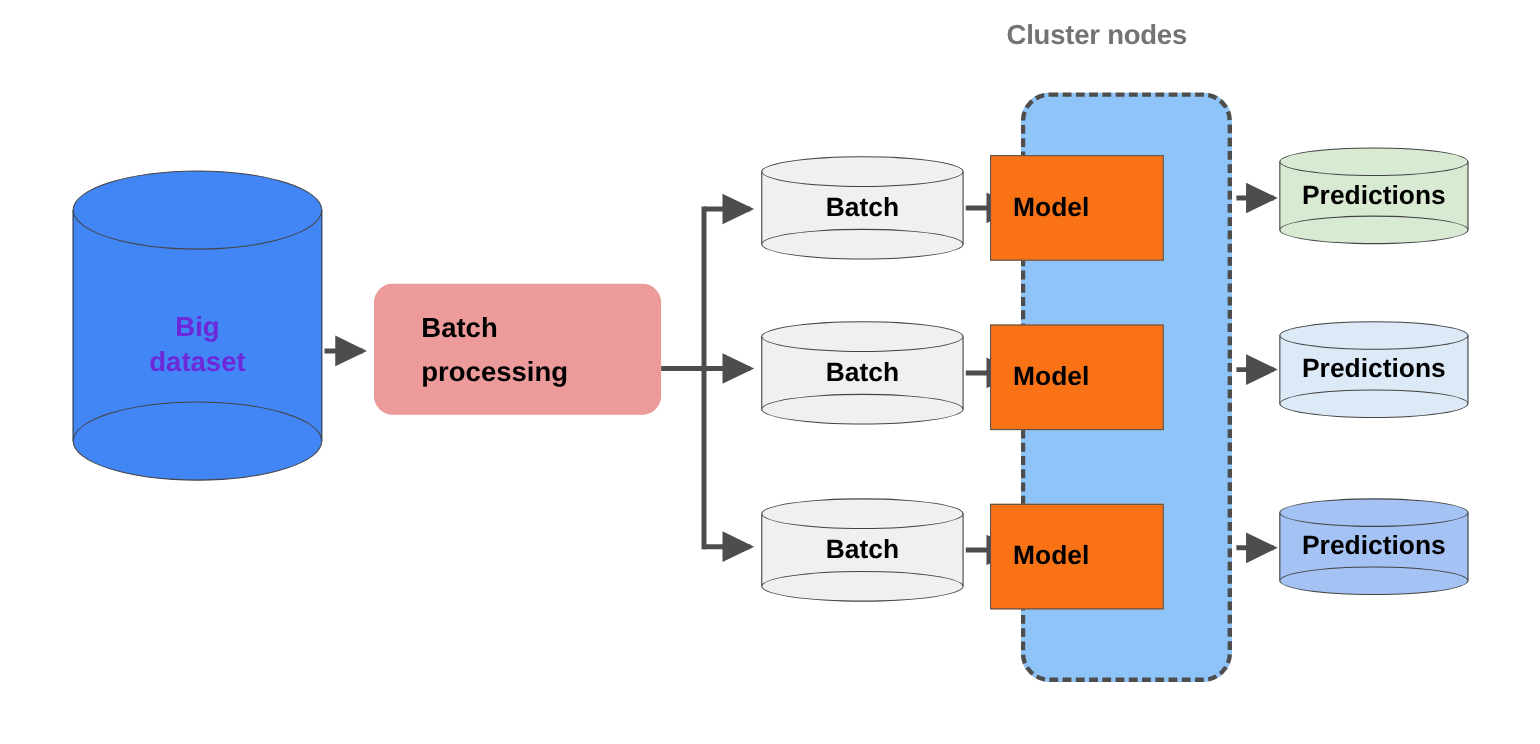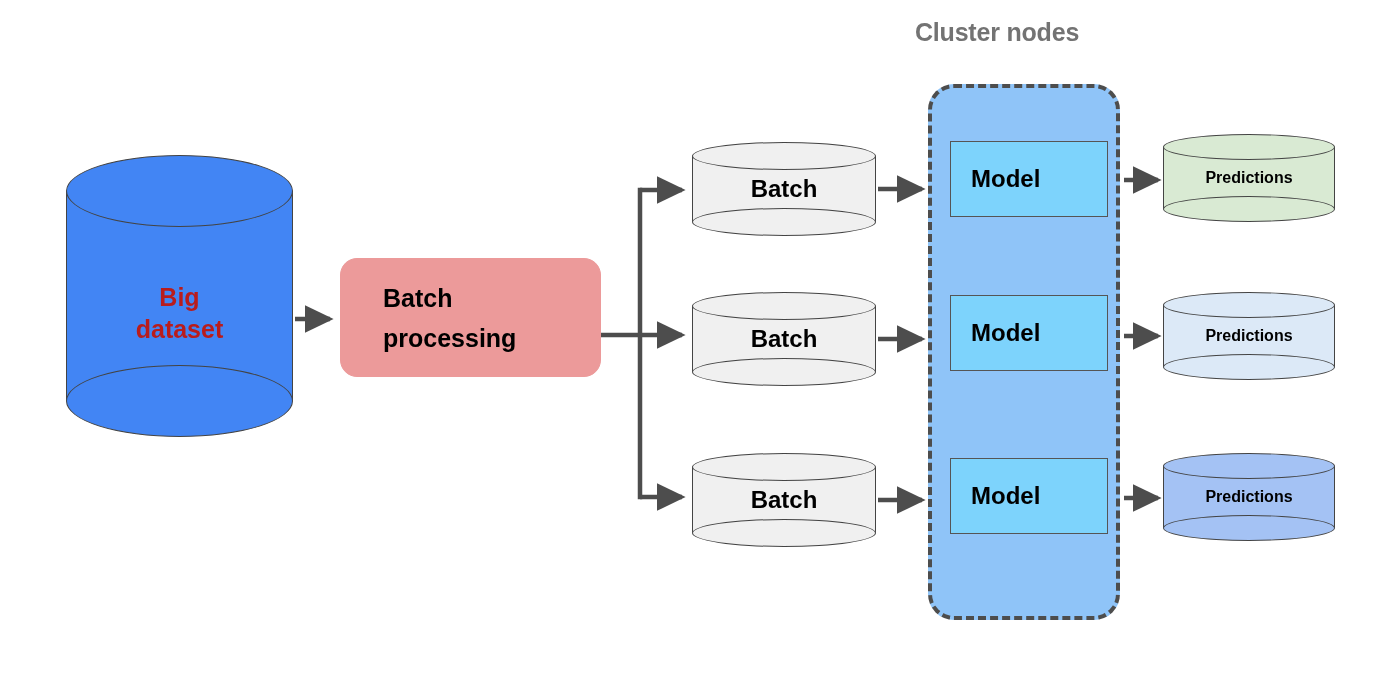--- a/index.html
+++ b/index.html
@@ -35,21 +35,21 @@
     white-space:pre-line;text-align:center;
     z-index:4;
   }
 
   
   #big-dataset{left:66px;top:155px;width:227px;height:282px;}
   #big-dataset .body{top:36px;height:210px;background:#4285F4;}
   #big-dataset .top{top:0;height:72px;background:#4285F4;z-index:3;}
   #big-dataset .bot{top:210px;height:72px;background:#4285F4;z-index:1;}
   #big-dataset .label{
-    top:118px;height:80px;color:#b91c1c;font-size:25px;line-height:32px;
+    top:118px;height:80px;color:#6d28d9;font-size:25px;line-height:32px;
     z-index:5;
   }
 
   
   #batch-processing{
     left:340px;top:258px;width:261px;height:119px;
     background:#EC9A9A;border:1.6px solid #EC9A9A;border-radius:17px;
     display:flex;align-items:center;
     padding-left:42px;
   }
@@ -66,24 +66,24 @@
     border-radius:26px;
   }
   #cluster-title{
     left:915px;top:18px;width:200px;
     font-size:25px;font-weight:bold;color:#737373;
     text-align:left;letter-spacing:-0.2px;
   }
 
   
   .model-box{
-    width:158px;height:76px;
-    background:#7dd3fc;border:1.6px solid #555;
+    width:158px;height:96px;
+    background:#f97316;border:1.6px solid #555;
     display:flex;align-items:center;padding-left:20px;
-    left:950px;
+    left:900px;
   }
   .model-box .label{font-size:24px;font-weight:bold;color:#000;}
   #model-1{top:141px;}
   #model-2{top:295px;}
   #model-3{top:458px;}
 
   
   .batch-cyl{left:692px;width:184px;height:94px;}
   .batch-cyl .body{top:14px;height:66px;background:#F0F0F0;}
   .batch-cyl .top{top:0;height:28px;background:#F0F0F0;z-index:3;}
@@ -91,21 +91,21 @@
   .batch-cyl .label{top:26px;height:42px;font-size:24px;z-index:5;}
   #batch-1{top:142px;}
   #batch-2{top:292px;}
   #batch-3{top:453px;}
 
   
   .pred-cyl{left:1163px;width:172px;height:88px;}
   .pred-cyl .body{top:13px;height:62px;}
   .pred-cyl .top{top:0;height:26px;z-index:3;}
   .pred-cyl .bot{top:62px;height:26px;z-index:1;}
-  .pred-cyl .label{top:23px;height:42px;font-size:16px;z-index:5;}
+  .pred-cyl .label{top:23px;height:42px;font-size:24px;z-index:5;}
   #pred-1{top:134px;}
   #pred-2{top:292px;}
   #pred-3{top:453px;}
 </style>
 </head>
 <body>
 
 <div id="stage">
 
   <svg id="wires" viewBox="0 0 1400 676">

